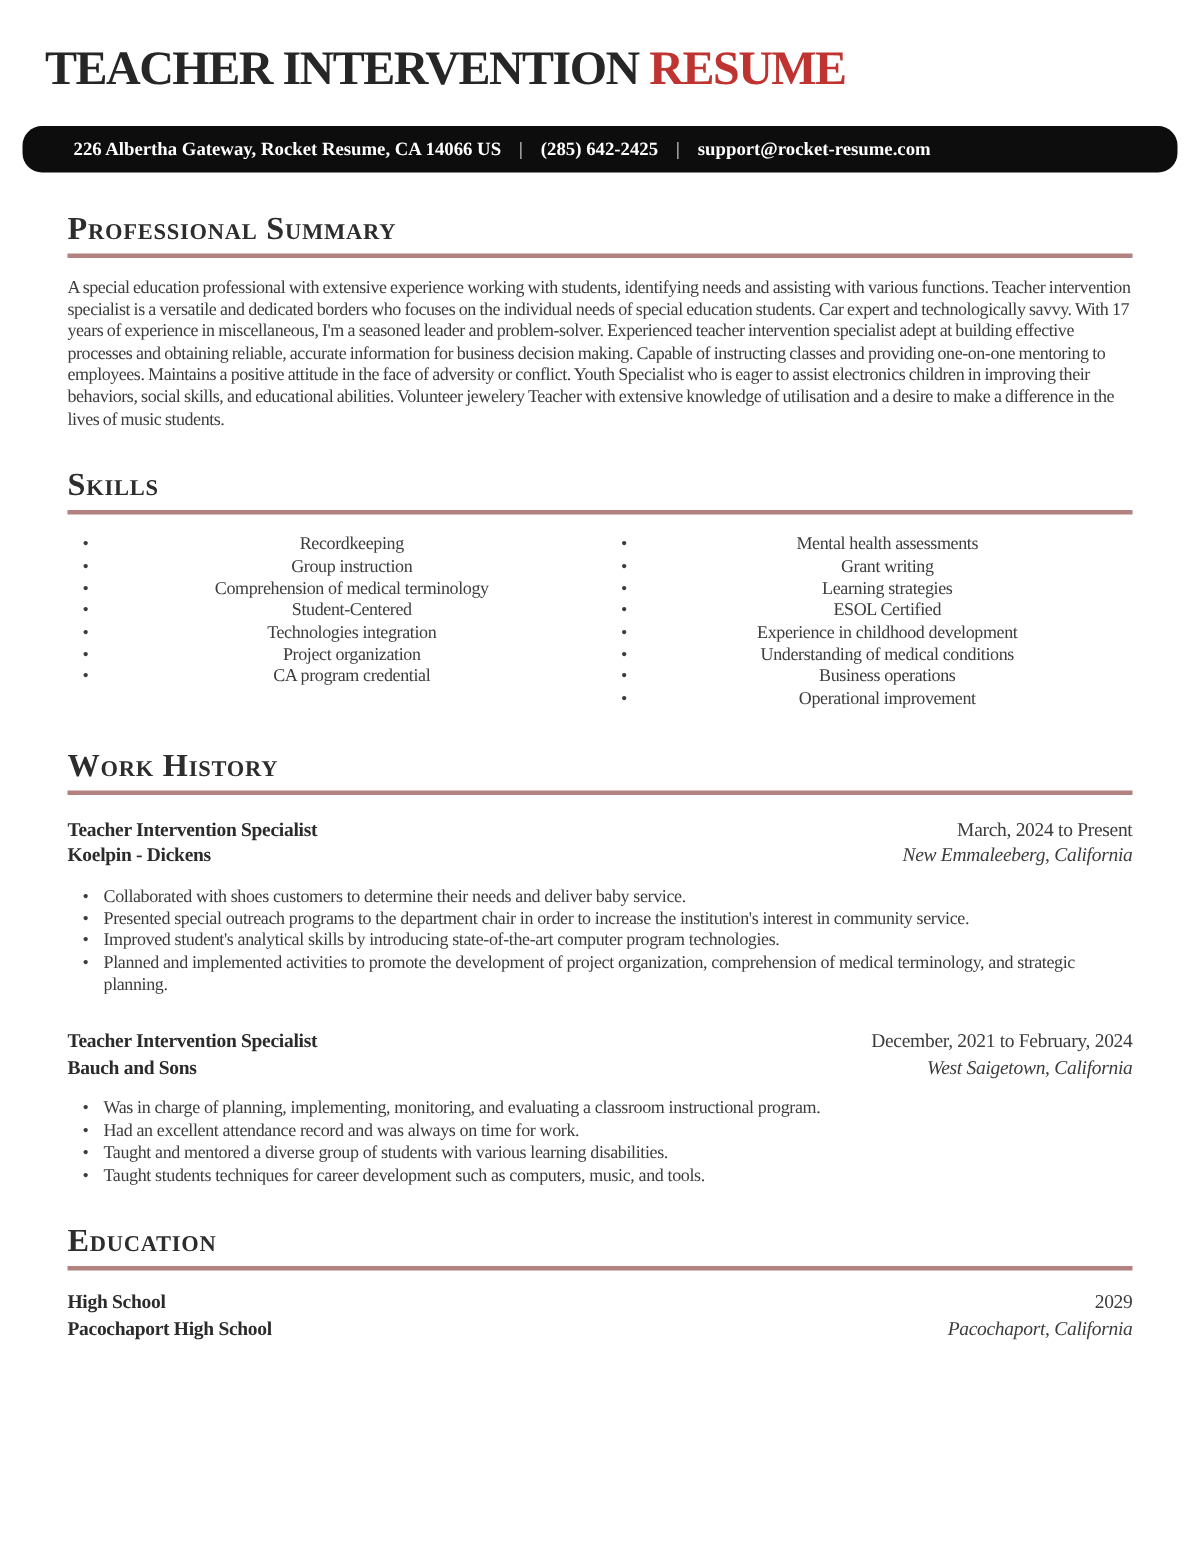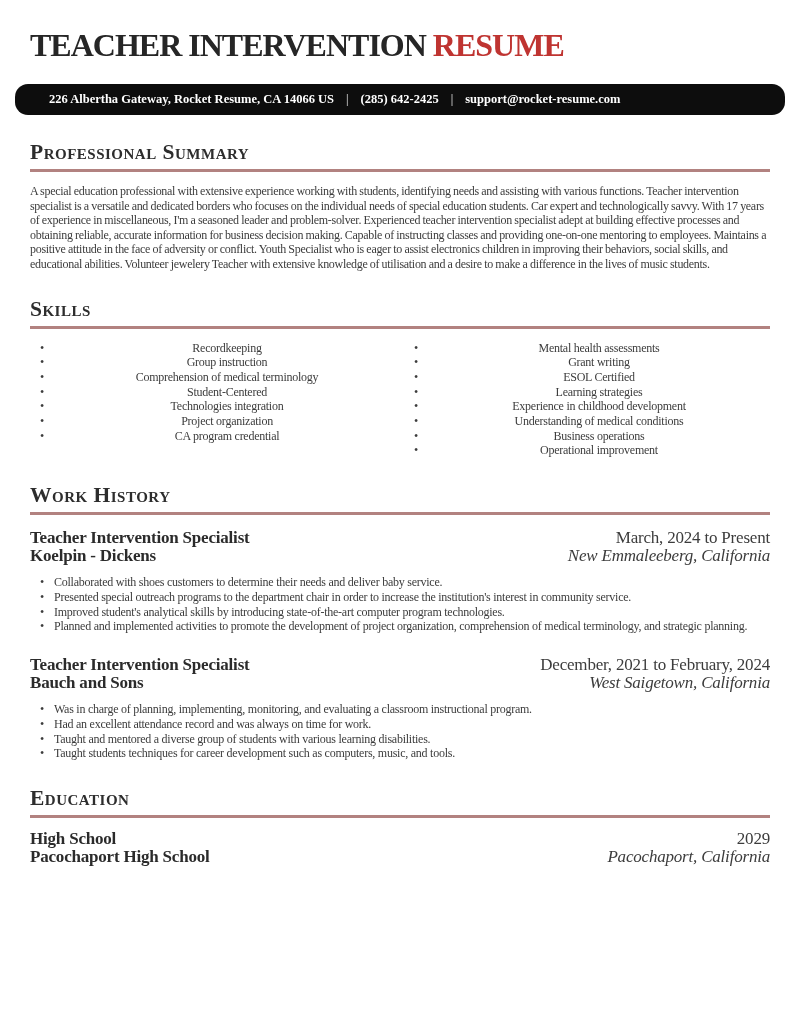--- a/index.html
+++ b/index.html
@@ -23,21 +23,21 @@
   }
   .resume-title .accent{color:var(--accent-red);}
   .contact-bar{
     margin:16px 15px 0;background:var(--bar-bg);color:#ffffff;
     padding:8px 10px 8px 34px;
     font-size:12.5px;font-weight:bold;letter-spacing:0;
     display:flex;align-items:center;gap:0;white-space:nowrap;border-radius:13px;
   }
   .contact-bar .sep{margin:0 12px;font-weight:normal;color:#e8e8e8;}
   
-  .content{padding:0 30px;}
+  .content{padding:0 45px;}
   h2.section-heading{
     margin:25px 0 5px;
     font-variant:small-caps;
     font-size:21.5px;line-height:24px;font-weight:bold;
     letter-spacing:.5px;color:var(--heading-text);
   }
   .section-divider{
     border:none;border-top:3px solid var(--divider);
     margin:0 0 12px;height:0;
   }
@@ -59,21 +59,21 @@
     font-size:12px;color:#3c3c3c;
   }
   
   .skills-columns{display:flex;margin-top:2px;}
   .skills-columns .col{width:50%;text-align:center;}
   .skills-columns .col.right{padding-left:4px;}
   
   .entry{margin-top:14px;}
   .entry-row{
     display:flex;justify-content:space-between;align-items:flex-start;
-    font-size:17px;line-height:17.5px;letter-spacing:-.2px;
+    font-size:13px;line-height:17.5px;letter-spacing:-.2px;
   }
   .entry-row .left{font-weight:bold;color:#2b2b2b;}
   .entry-row .right{font-weight:normal;text-align:right;color:#3c3c3c;}
   .entry-row .right.italic{font-style:italic;}
   .entry ul.bullets{margin-top:11px;}
   .entry ul.bullets li{margin-bottom:.05px;}
   .job{margin-bottom:22px;}
   .education-entry{margin-top:12px;}
 </style>
 </head>
@@ -111,22 +111,22 @@
             <li>Student-Centered</li>
             <li>Technologies integration</li>
             <li>Project organization</li>
             <li>CA program credential</li>
           </ul>
         </div>
         <div class="col right">
           <ul class="bullets">
             <li>Mental health assessments</li>
             <li>Grant writing</li>
+            <li>Learning strategies</li>
             <li>ESOL Certified</li>
-            <li>Learning strategies</li>
             <li>Experience in childhood development</li>
             <li>Understanding of medical conditions</li>
             <li>Business operations</li>
             <li>Operational improvement</li>
           </ul>
         </div>
       </div>
     </section>
 
     <section>

